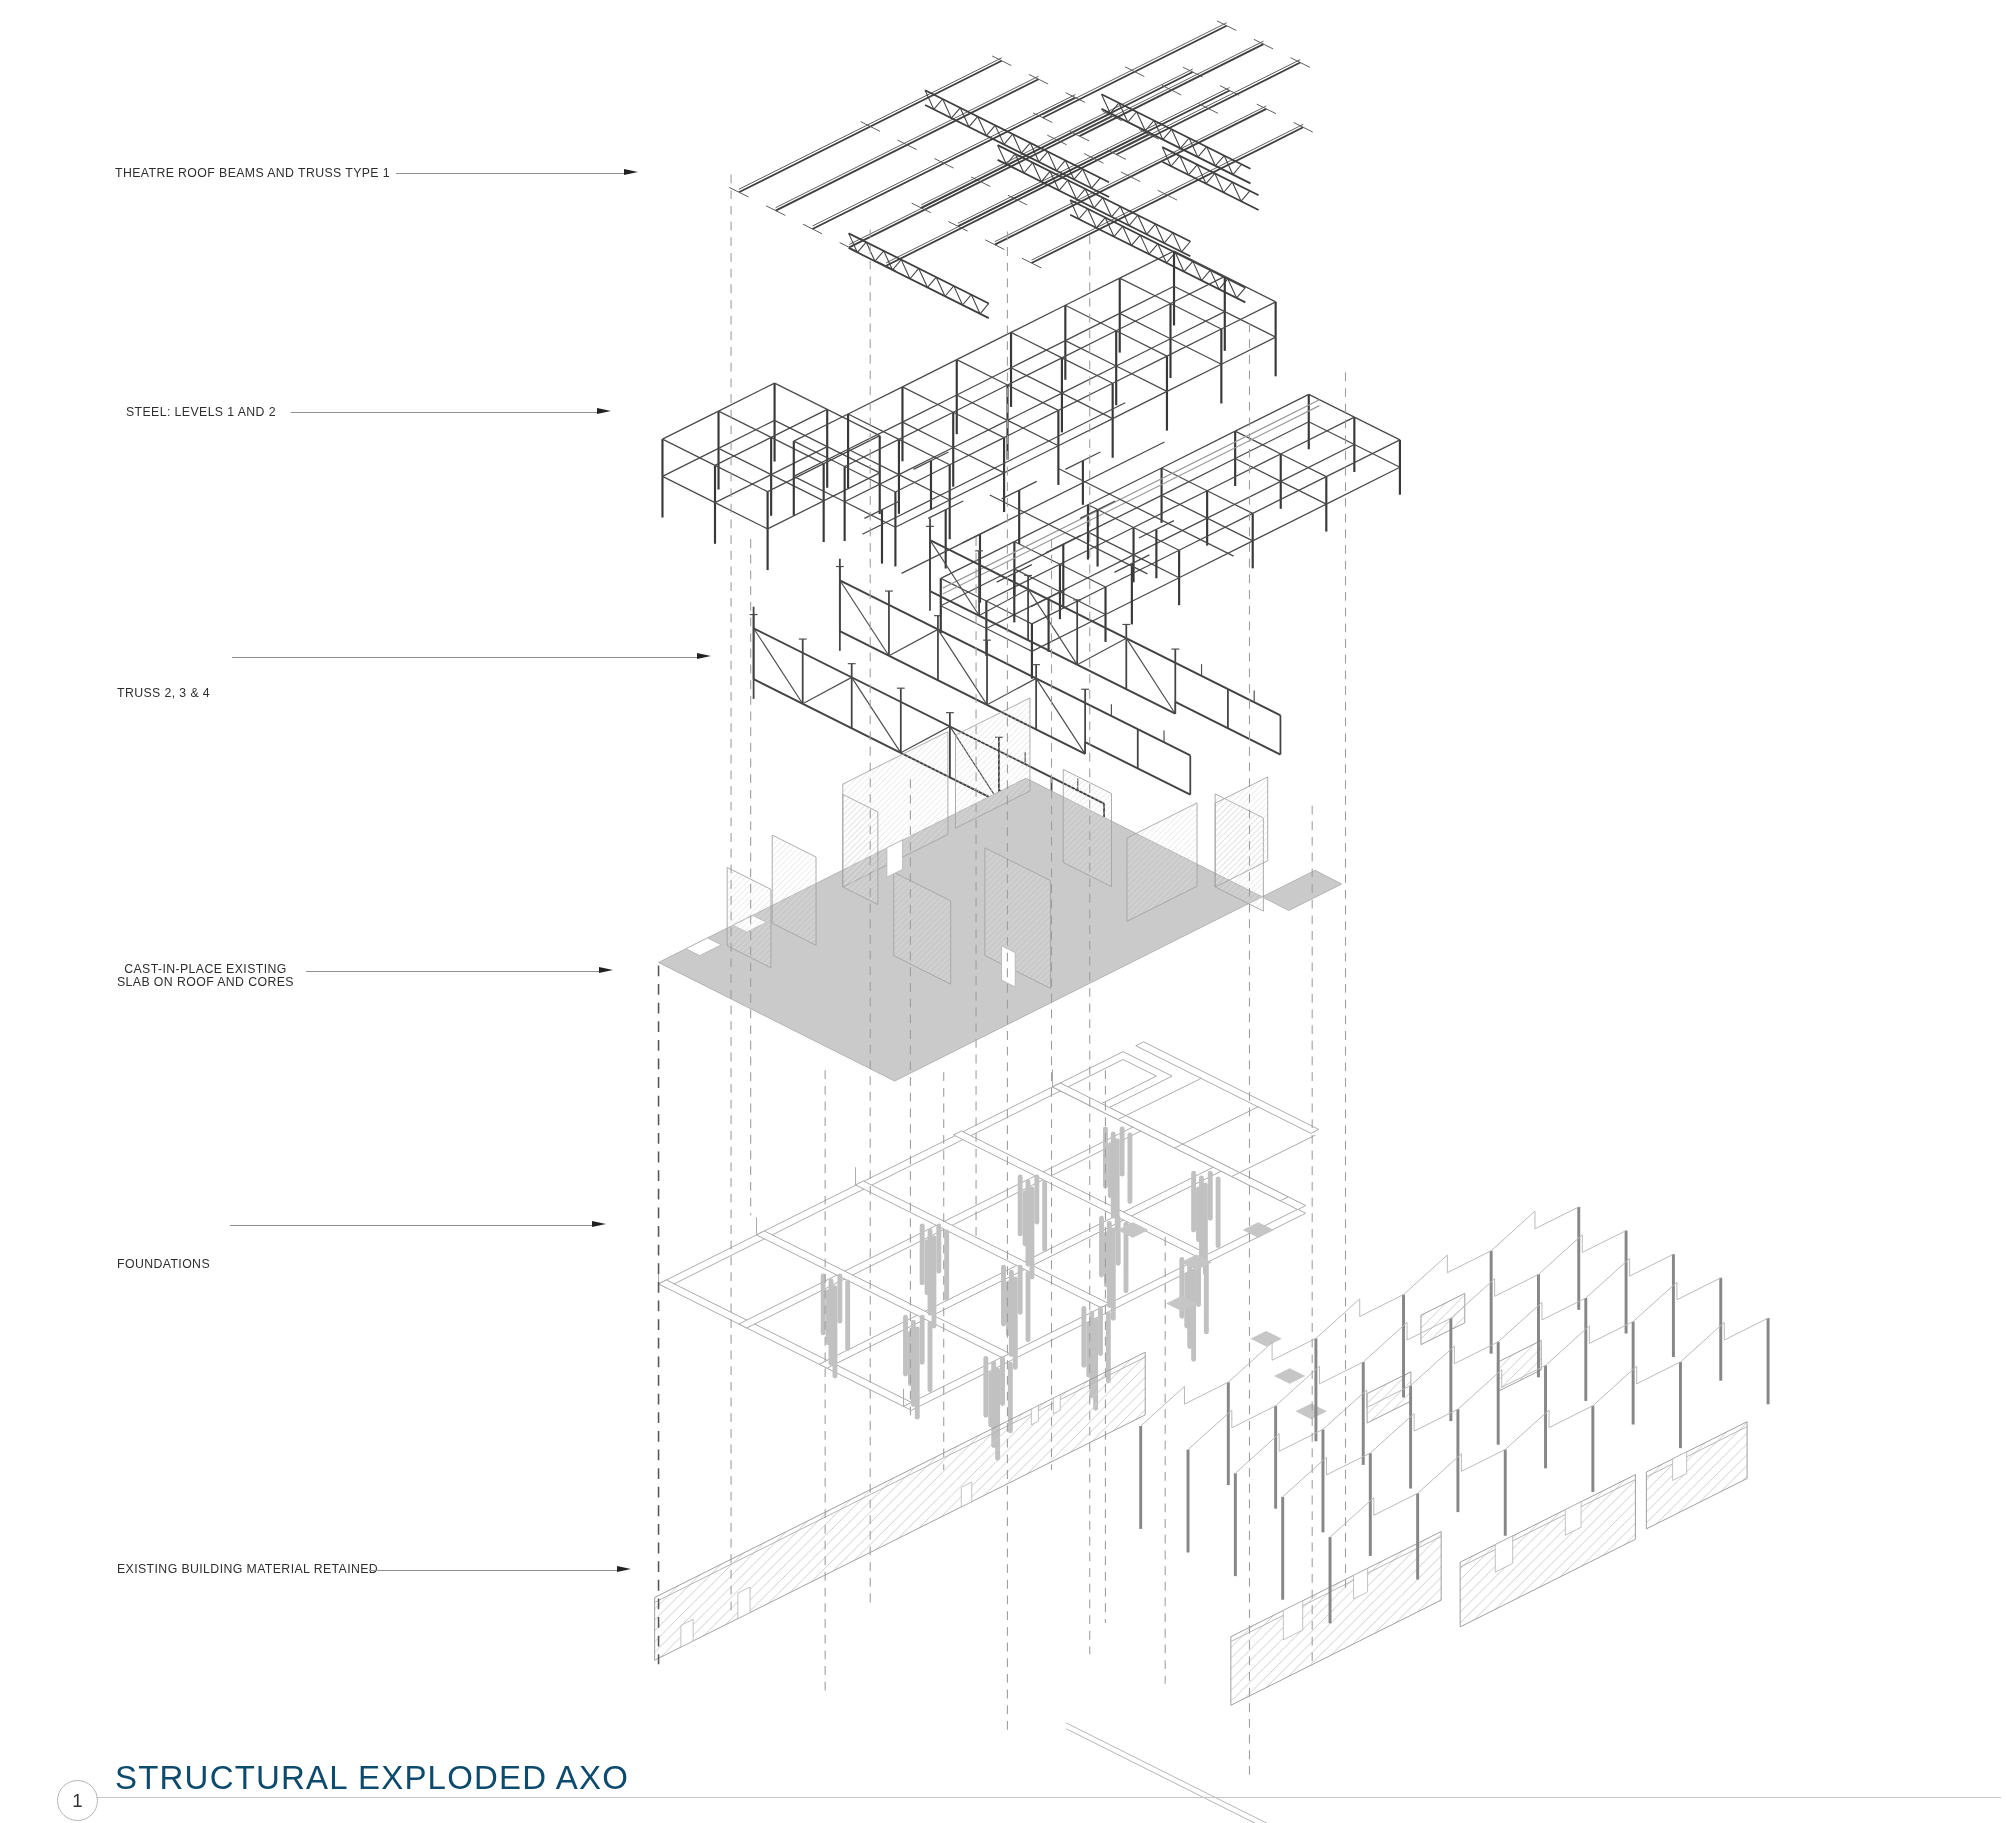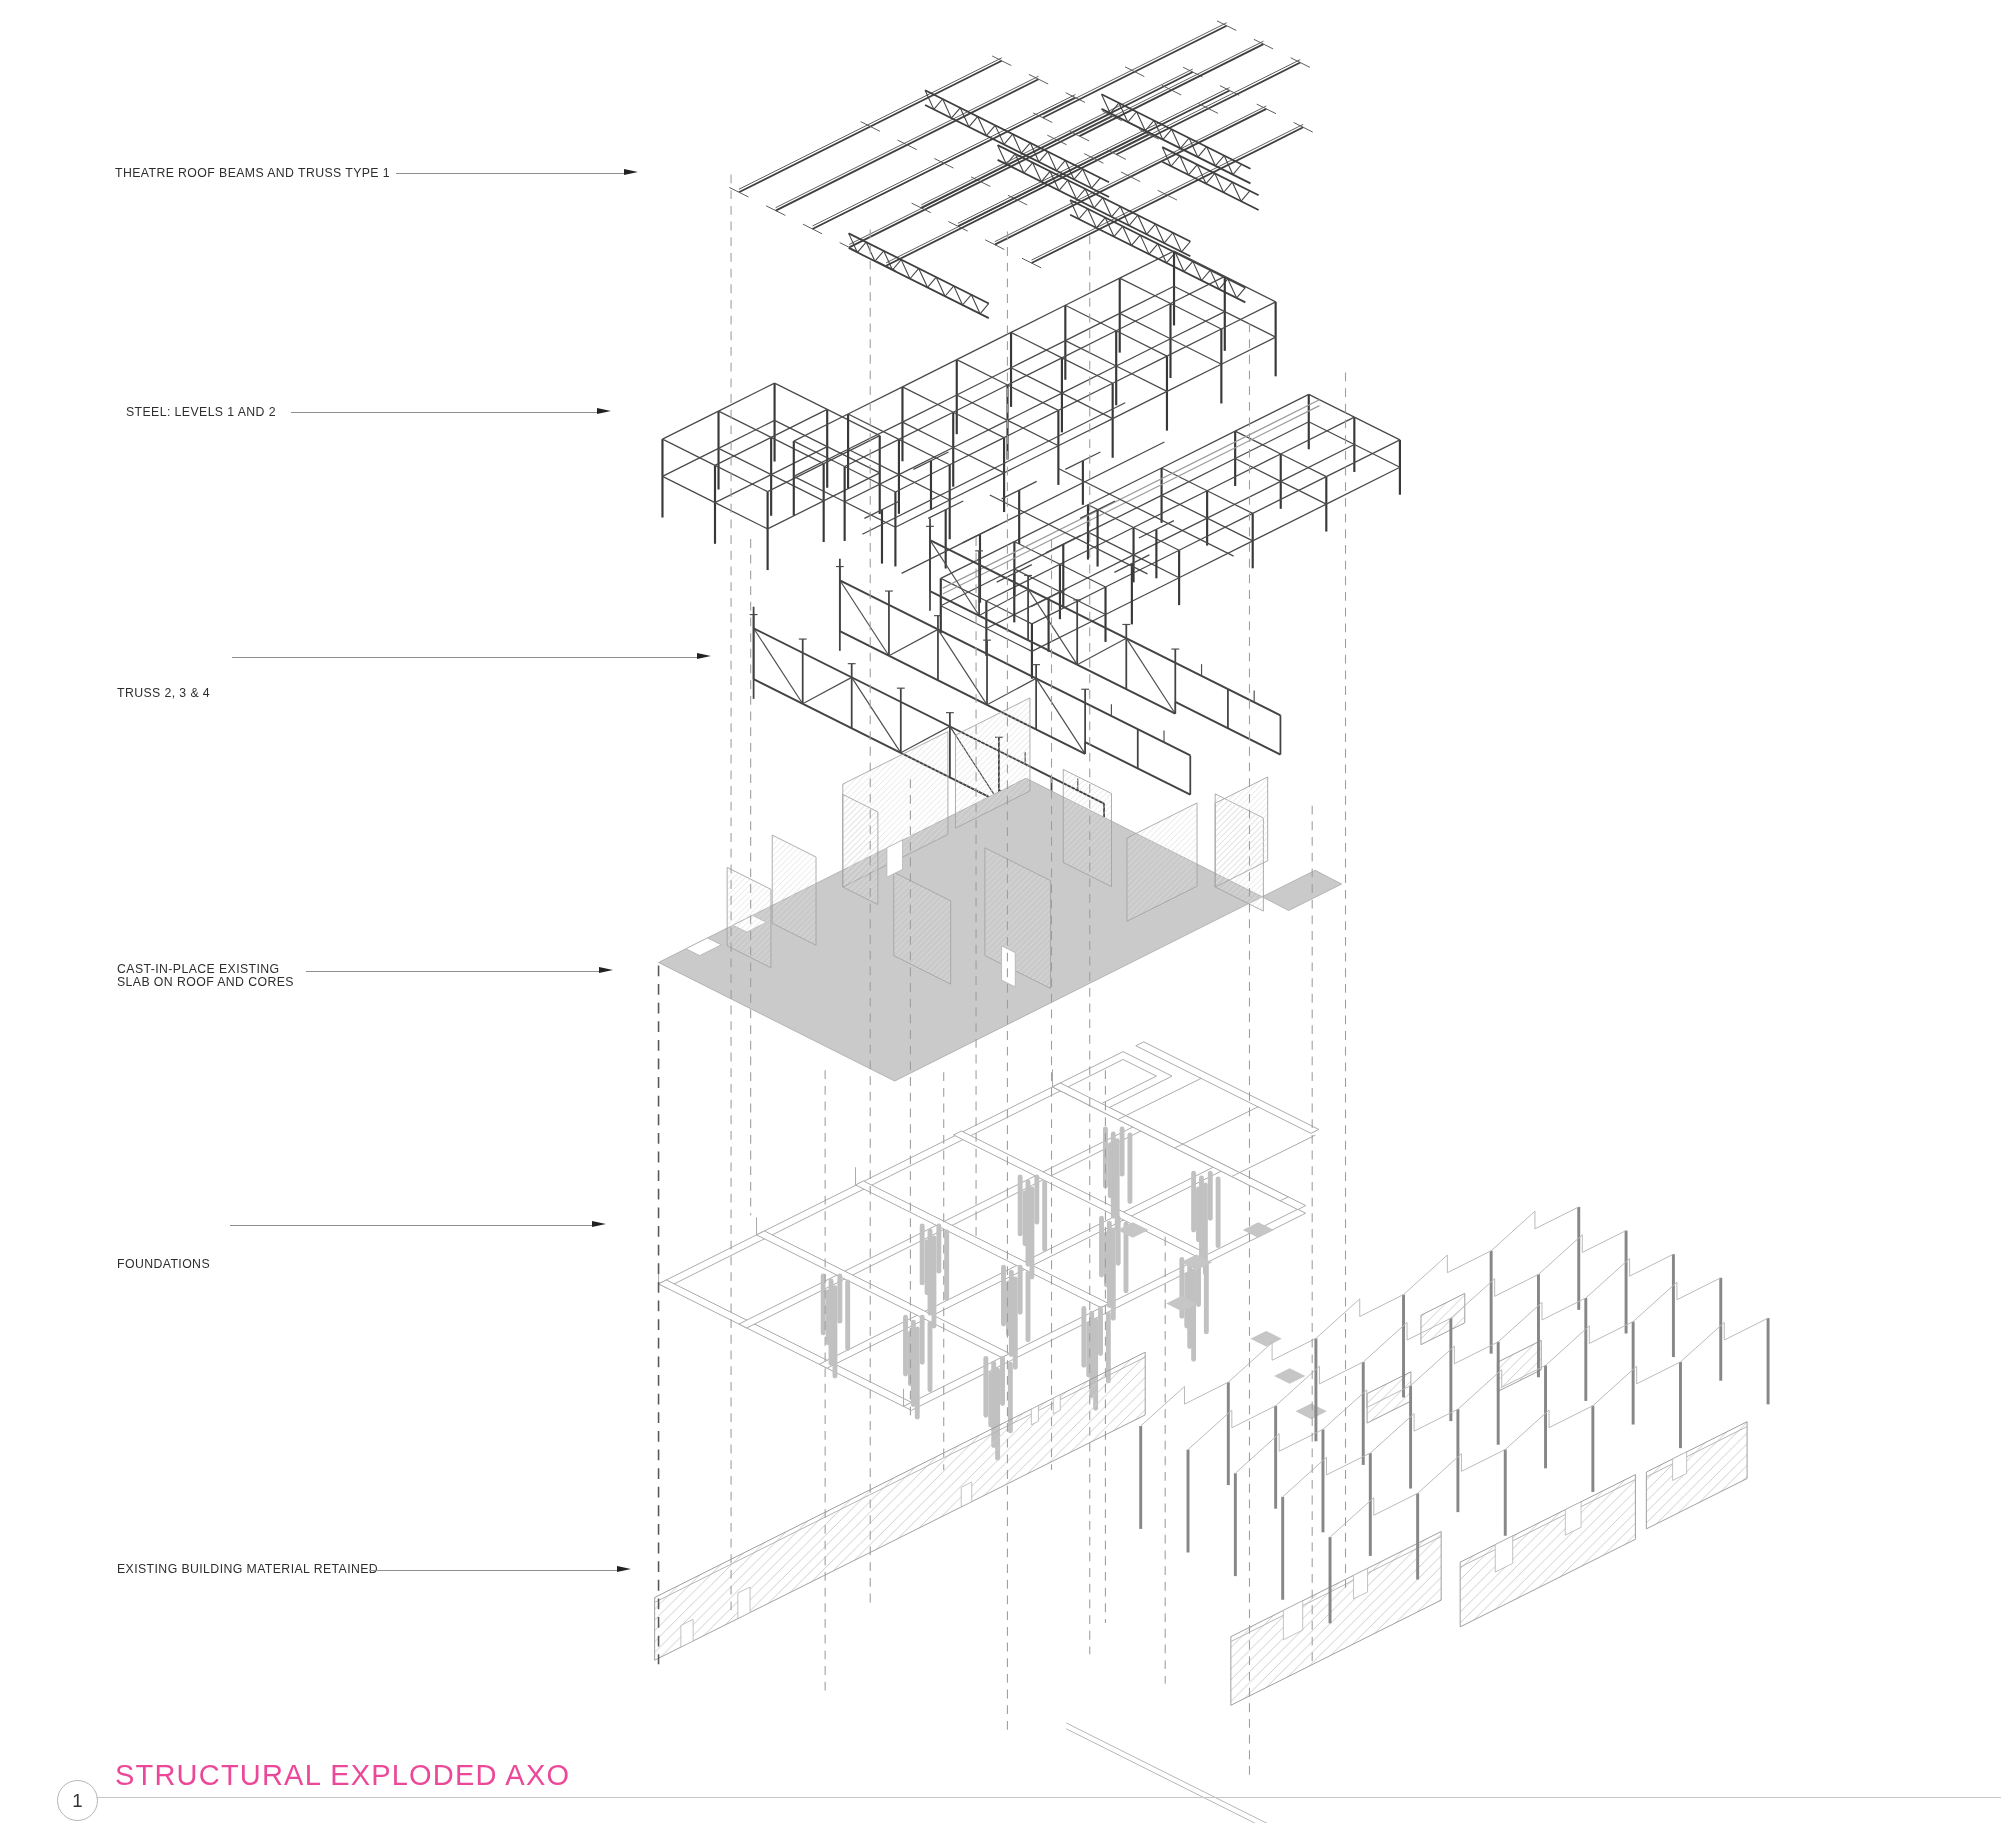--- a/index.html
+++ b/index.html
@@ -1,29 +1,29 @@
 <!DOCTYPE html>
 <html><head>
 <meta charset="utf-8">
 <style>
   html,body{margin:0;padding:0;background:#fff;}
   #sheet{position:relative;width:2007px;height:1823px;background:#ffffff;overflow:hidden;
          font-family:"Liberation Sans", sans-serif;}
   #axo{position:absolute;left:0;top:0;}
   .lbl{position:absolute;font-size:12.3px;line-height:13.2px;letter-spacing:0.4px;
-       color:#2e2e2e;white-space:nowrap;font-weight:400;}
+       color:#2e2e2e;white-space:nowrap;font-weight:400;text-align:center;}
   .leader{position:absolute;height:0;border-top:1px solid #8f8f8f;}
   .arrowhead{position:absolute;width:0;height:0;border-top:3.9px solid transparent;
        border-bottom:3.9px solid transparent;border-left:14.7px solid #222;}
   .titleblock-circle{position:absolute;left:57px;top:1780px;width:39px;height:39px;
        border:1.5px solid #b5b5b5;border-radius:50%;background:#fff;
        display:flex;align-items:center;justify-content:center;
        font-size:18.6px;color:#333;}
-  .sheet-title{position:absolute;left:115px;top:1759px;font-size:29px;letter-spacing:1.2px;
-       color:#ec4899;white-space:nowrap;}
+  .sheet-title{position:absolute;left:115px;top:1759px;font-size:33px;letter-spacing:1.2px;
+       color:#0c4a6e;white-space:nowrap;}
   .title-rule{position:absolute;left:96px;top:1797px;width:1905px;height:0;
        border-top:1.5px solid #c6c6c6;}
   
   .rb{stroke:#3e3e3e;stroke-width:1.8;fill:none}
   .rbt{stroke:#5a5a5a;stroke-width:1;fill:none}
   .rz{stroke:#424242;stroke-width:1.1;fill:none}
   .sc{stroke:#383838;stroke-width:2.2;fill:none}
   .sb{stroke:#4a4a4a;stroke-width:1.3;fill:none}
   .srail{stroke:#9b9b9b;stroke-width:1.2;fill:none}
   .tb{stroke:#434343;stroke-width:2;fill:none}

